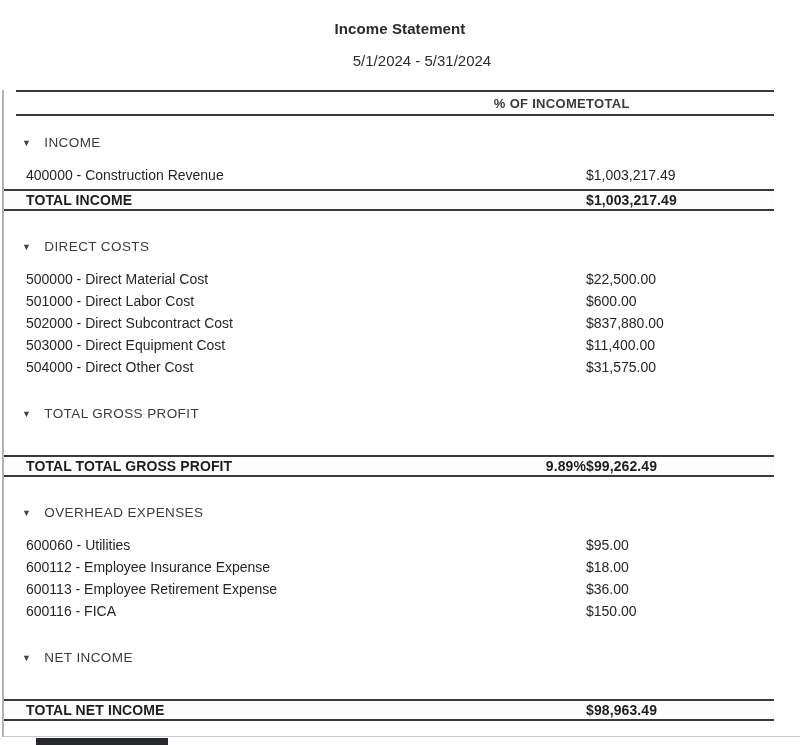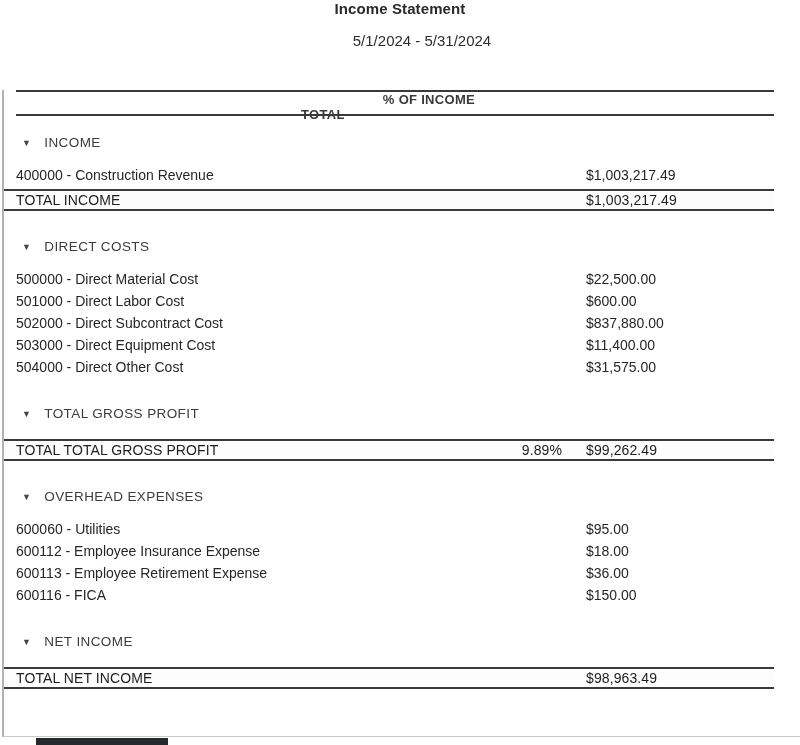--- a/index.html
+++ b/index.html
@@ -3,64 +3,64 @@
 <meta charset="utf-8">
 <style>
   * { margin:0; padding:0; box-sizing:border-box; }
   html,body { background:#ffffff; }
   .page {
     width:800px; height:745px; position:relative; overflow:hidden;
     background:#ffffff; font-family:"Liberation Sans", sans-serif;
     color:#2b2b2b;
   }
   .report-title {
-    text-align:center;
+    margin-top:20px; text-align:center;
     font-size:15px; font-weight:700; color:#2a2a2a; line-height:18px;
     letter-spacing:0.1px;
   }
   .report-subtitle {
     margin-top:14px; text-align:center;
     font-size:15px; font-weight:400; color:#2e2e2e; line-height:18px;padding-left:44px;
   }
   .panel {
     position:absolute; top:90px; left:2px; right:0; height:647px;
     border-left:2px solid #b3b3b3;
     border-bottom:1px solid #c9c9c9;
     background:#ffffff;
   }
   .col-headers {
     margin-left:12px; margin-right:26px; height:26px;
     border-top:2px solid #3a3a3a; border-bottom:2px solid #3a3a3a;
     display:flex; align-items:center;
-    font-size:13px; font-weight:700; color:#3a3a3a; letter-spacing:0.3px;flex-direction:column;
-  }
-  .cell-label { flex:1; padding-left:12px; }
+    font-size:13px; font-weight:700; color:#3a3a3a; letter-spacing:0.3px;
+  }
+  .cell-label { flex:1; padding-left:22px; }
   .cell-pct   { width:160px; text-align:right; white-space:nowrap; }
   .cell-total { width:188px; text-align:left; white-space:nowrap; }
   .section-title {
     margin-top:25px; height:20px; padding-left:18px;
     display:flex; align-items:center; gap:13px;
     font-size:13.5px; color:#3c3c3c; letter-spacing:0.4px;
     cursor:pointer;
   }
   .section:first-child .section-title { margin-top:16px; }
   .caret { font-size:9px; color:#444; line-height:1; transform:translateY(0.5px); }
   .rows { margin-top:12px; margin-right:26px; }
   .trow {
     height:22px; display:flex; align-items:center;
     font-size:14px; color:#262626;
   }
   .total-row {
     margin-top:3px; margin-right:26px; height:22px;
     border-top:2px solid #3a3a3a; border-bottom:2px solid #3a3a3a;
     display:flex; align-items:center;
-    font-size:14px; font-weight:400; color:#1d1d1d; letter-spacing:0.1px;
+    font-size:14px; font-weight:700; color:#1d1d1d; letter-spacing:0.1px;
     background:#fdfdfd;
   }
-  .section.no-rows .total-row { margin-top:16px;gap:24px; }
+  .section.no-rows .total-row { margin-top:32px; }
   .bottom-cutoff {
     position:absolute; left:36px; bottom:0; width:132px; height:7px;
     background:#26282c;
   }
 </style>
 </head>
 <body>
 
 <div class="page">
 

